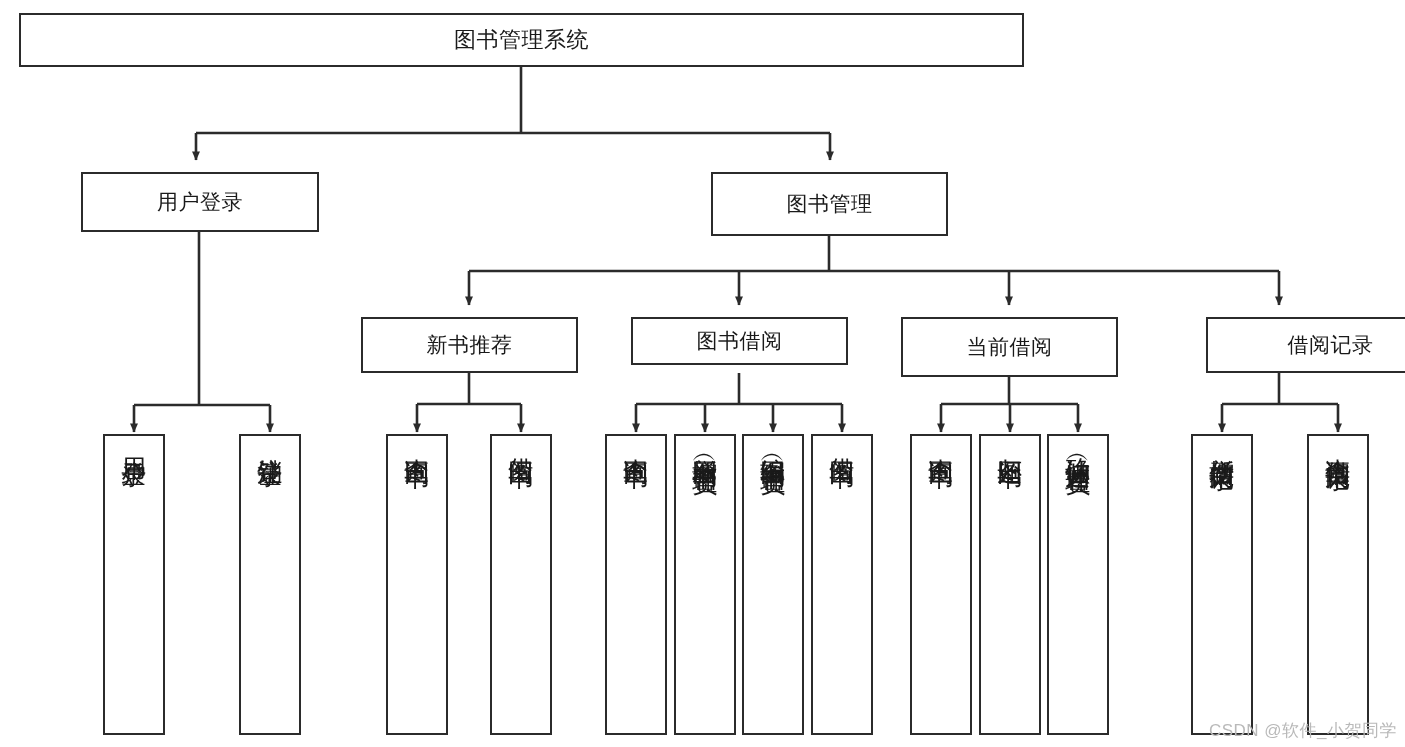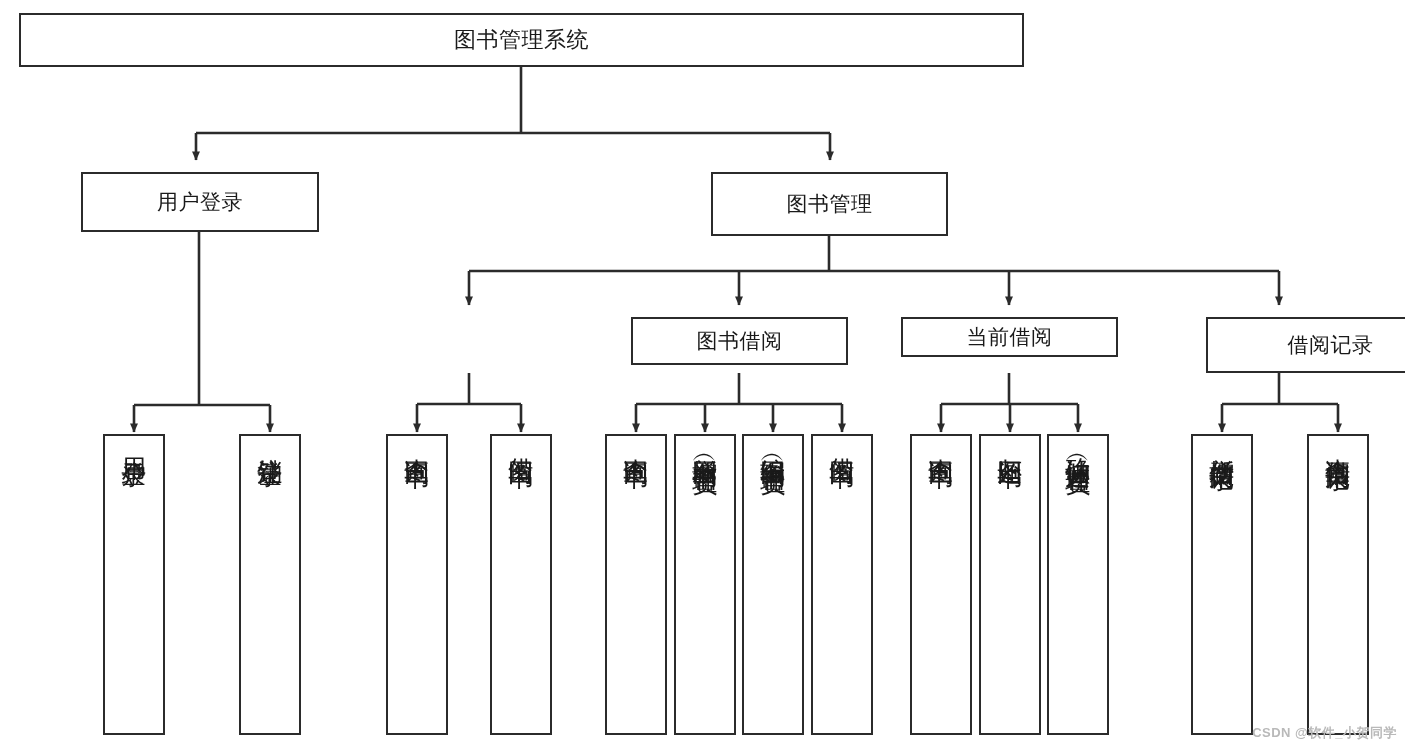--- a/index.html
+++ b/index.html
@@ -64,26 +64,25 @@
     line-height: 1.06;
     letter-spacing: 2px;
     margin: 0 auto;
     padding-top: 2px;
   }
   
   #watermark {
     position: absolute;
     right: 8px;
     bottom: 5px;
-    font-size: 13px;
+    font-size: 17px;
     color: #b9b9b9;
     letter-spacing: 0.5px;
     white-space: nowrap;
     user-select: none;
-    font-weight: bold;
   }
 </style>
 </head>
 <body>
 
 <div id="canvas">
 
   <svg id="wires" viewBox="0 0 1405 747" width="1405" height="747">
     <defs>
       <marker id="arrow" markerWidth="11" markerHeight="11" refX="9.2" refY="4.2" orient="auto" markerUnits="userSpaceOnUse">
@@ -139,26 +138,29 @@
   </div>
 
   <div class="node h" style="left:81px; top:172px; width:238px; height:60px;">
     <span class="lbl">用户登录</span>
   </div>
 
   <div class="node h" style="left:711px; top:172px; width:237px; height:64px;">
     <span class="lbl">图书管理</span>
   </div>
 
+  <div class="node h" style="left:361px; top:317px; width:217px; height:56px;">
+    <span class="lbl">新书推荐</span>
+  </div>
 
   <div class="node h" style="left:631px; top:317px; width:217px; height:48px;">
     <span class="lbl">图书借阅</span>
   </div>
 
-  <div class="node h" style="left:901px; top:317px; width:217px; height:40px;">
+  <div class="node h" style="left:901px; top:317px; width:217px; height:60px;">
     <span class="lbl">当前借阅</span>
   </div>
 
   <div class="node h" style="left:1206px; top:317px; width:249px; height:56px;">
     <span class="lbl">借阅记录</span>
   </div>
 
   <div class="node v" style="left:103px; top:434px; width:62px; height:301px;">
     <span class="lbl">用户登录</span>
   </div>

